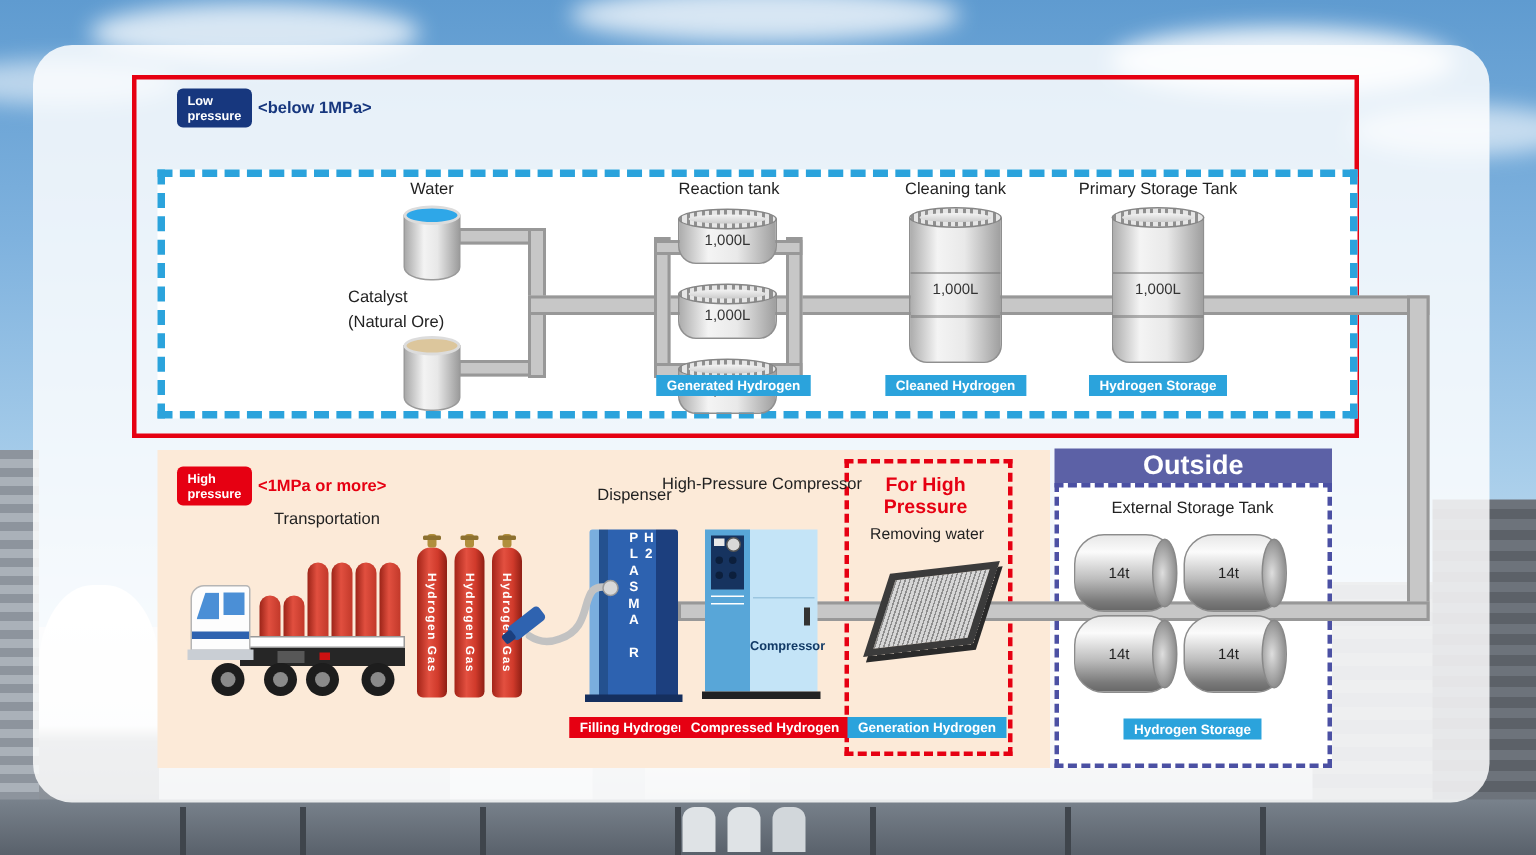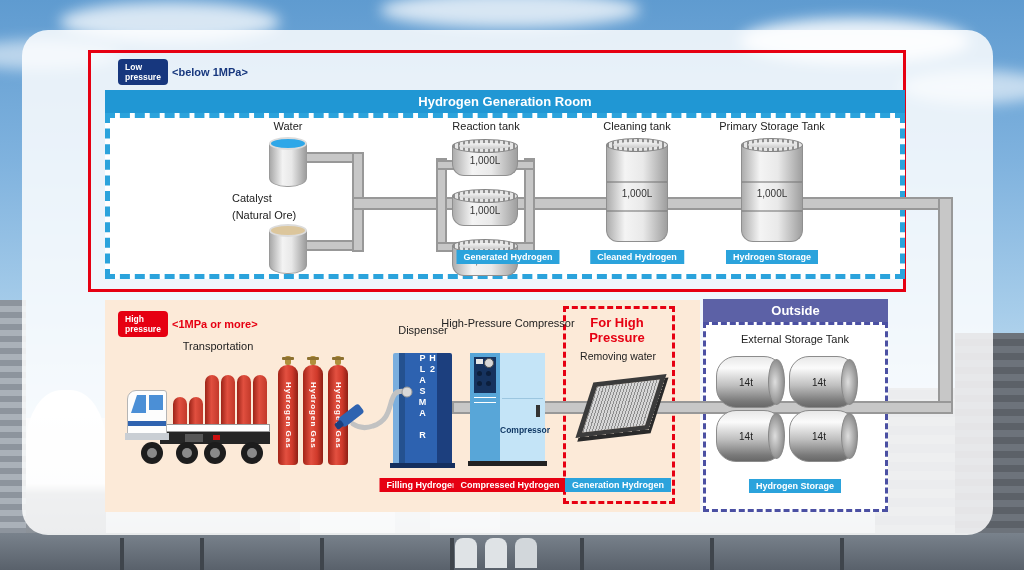--- a/index.html
+++ b/index.html
@@ -12,21 +12,21 @@
   .cloud{position:absolute;background:#fff;border-radius:50%;filter:blur(7px);opacity:.75;}
   .factory-band{position:absolute;left:0;right:0;top:418px;bottom:0;background:linear-gradient(180deg,#e9edf1 0%,#d4dbe2 40%,#aeb6bf 100%);}
   .bottom-machinery{position:absolute;left:0;right:0;top:533px;bottom:0;background:linear-gradient(180deg,#79828c,#59616b);}
   
   .card{position:absolute;left:22px;top:30px;width:971px;height:505px;border-radius:26px;background:rgba(255,255,255,0.84);}
   
   .redbox{position:absolute;left:88px;top:50px;width:818px;height:242px;border:3px solid #e60012;box-sizing:border-box;}
   .room-header{position:absolute;left:105px;top:90px;width:800px;height:23px;background:#2097d4;color:#fff;font-weight:bold;font-size:13px;display:flex;align-items:center;justify-content:center;}
   .room-inner{position:absolute;left:105px;top:113px;width:800px;height:166px;background:#fff;border:5px dashed #2ba3dc;box-sizing:border-box;}
   .peachbox{position:absolute;left:105px;top:300px;width:595px;height:212px;background:#fcead8;}
-  .outside-header{position:absolute;left:703px;top:299px;width:185px;height:23px;background:#5c61a6;color:#fff;font-weight:bold;font-size:13px;display:flex;align-items:center;justify-content:center;text-align:center;}
+  .outside-header{position:absolute;left:703px;top:299px;width:185px;height:23px;background:#5c61a6;color:#fff;font-weight:bold;font-size:18px;display:flex;align-items:center;justify-content:center;text-align:center;}
   .outside-body{position:absolute;left:703px;top:322px;width:185px;height:190px;background:#fff;border:3px dashed #4b50a3;box-sizing:border-box;}
   .dewater-box{position:absolute;left:563px;top:306px;width:112px;height:198px;border:3px dashed #e60012;box-sizing:border-box;}
   
   .badge{position:absolute;color:#fff;font-weight:bold;font-size:8.5px;line-height:1.2;padding:3px 7px;border-radius:4px;white-space:pre-line;}
   .badge.navy{background:#17377e;}
   .badge.red{background:#e60012;}
   .range{position:absolute;font-size:11px;font-weight:bold;}
   .notice{position:absolute;left:250px;top:61px;width:430px;text-align:center;color:#e60012;font-weight:bold;font-size:13.5px;}
   .lbl{position:absolute;font-size:11px;color:#222;}
   .center{transform:translateX(-50%);text-align:center;white-space:nowrap;}
@@ -108,21 +108,20 @@
   <div class="bottom-machinery"></div>
   <div class="abs" style="left:120px;top:538px;width:4px;height:32px;background:#3f454c;box-shadow:80px 0 0 #3f454c,200px 0 0 #3f454c,330px 0 0 #3f454c,460px 0 0 #3f454c,590px 0 0 #3f454c,720px 0 0 #3f454c;"></div>
   <div class="abs" style="left:455px;top:538px;width:22px;height:30px;border-radius:8px 8px 0 0;background:#dfe3e6;box-shadow:30px 0 0 #dfe3e6,60px 0 0 #d2d7db;"></div>
 
   <div class="card"></div>
 
   <div class="redbox"></div>
   <div class="badge navy" style="left:118px;top:59px;">Low
 pressure</div>
   <div class="range" style="left:172px;top:66px;color:#17377e;">&lt;below 1MPa&gt;</div>
-  <div class="room-header">Hydrogen Generation Room</div>
   <div class="room-inner"></div>
 
   <div class="peachbox"></div>
   <div class="badge red" style="left:118px;top:311px;">High
 pressure</div>
   <div class="range" style="left:172px;top:318px;color:#e60012;">&lt;1MPa or more&gt;</div>
 
   <div class="outside-header">Outside</div>
   <div class="outside-body"></div>
 
@@ -184,21 +183,21 @@
   </div>
 
   <div class="lbl center" style="left:772px;top:120px;">Primary Storage Tank</div>
   <div class="tank" style="left:741px;top:138px;width:62px;height:104px;">
     <div class="tbody lines">
         <span class="cap-txt">1,000L</span>
       </div>
     <div class="rim"></div>
   </div>
 
-  <div class="tag blue" style="left:508px;top:250px;text-align:right;">Generated Hydrogen</div>
+  <div class="tag blue" style="left:489px;top:250px;text-align:right;">Generated Hydrogen</div>
   <div class="tag blue" style="left:637px;top:250px;">Cleaned Hydrogen</div>
   <div class="tag blue" style="left:772px;top:250px;">Hydrogen Storage</div>
 
   <div class="lbl center" style="left:218px;top:340px;">Transportation</div>
   <div class="truck">
     <div class="t-tank" style="left:80px;top:2px;height:52px;"></div>
     <div class="t-tank" style="left:96px;top:2px;height:52px;"></div>
     <div class="t-tank" style="left:112px;top:2px;height:52px;"></div>
     <div class="t-tank" style="left:128px;top:2px;height:52px;"></div>
     <div class="t-tank" style="left:48px;top:24px;height:30px;"></div>

